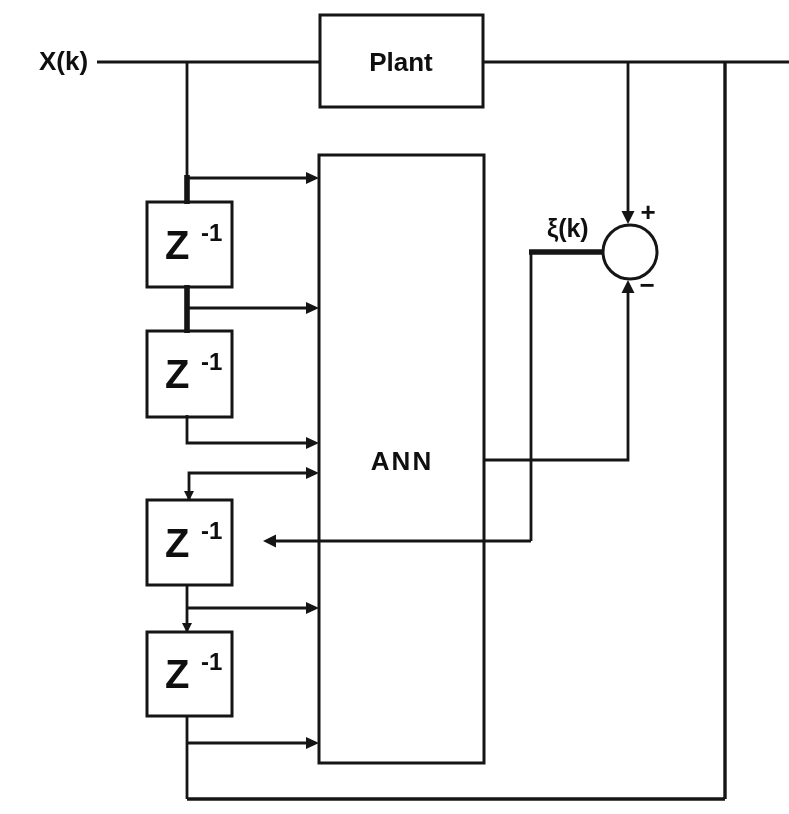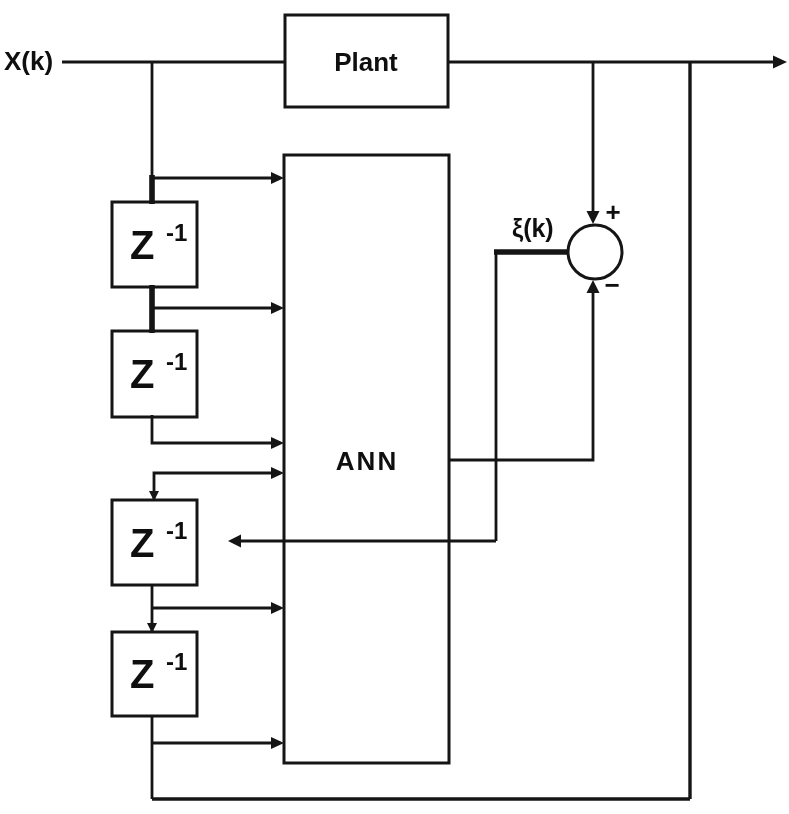--- a/index.html
+++ b/index.html
@@ -3,20 +3,21 @@
 <meta charset="utf-8">
 <style>
   :root { --line: #151515; --bg: #ffffff; }
   html, body { margin: 0; padding: 0; background: #fff; }
   .stage {
     position: relative;
     width: 717px;
     height: 814px;
     background: var(--bg);
     font-family: "Liberation Sans", sans-serif;
+    padding-left: 35px;
   }
   svg { display: block; }
   .diagram-line { stroke: var(--line); stroke-width: 2.8; fill: none; }
   .diagram-line.thick { stroke-width: 5.6; }
   .diagram-line.heavy { stroke-width: 3.4; }
   .diagram-box { stroke: var(--line); stroke-width: 3; fill: #fff; }
   .arrow { fill: var(--line); stroke: none; }
   .label {
     font-family: "Liberation Sans", sans-serif;
     font-weight: bold;

